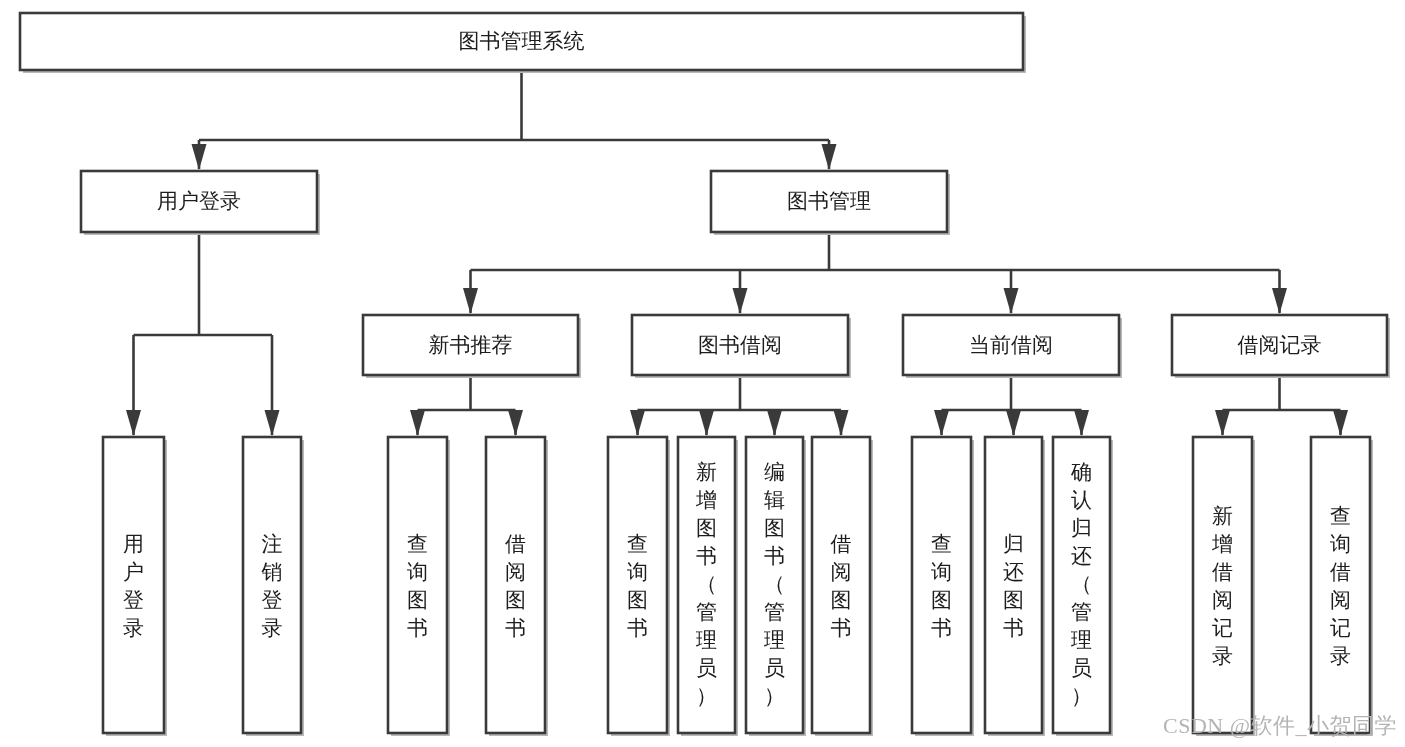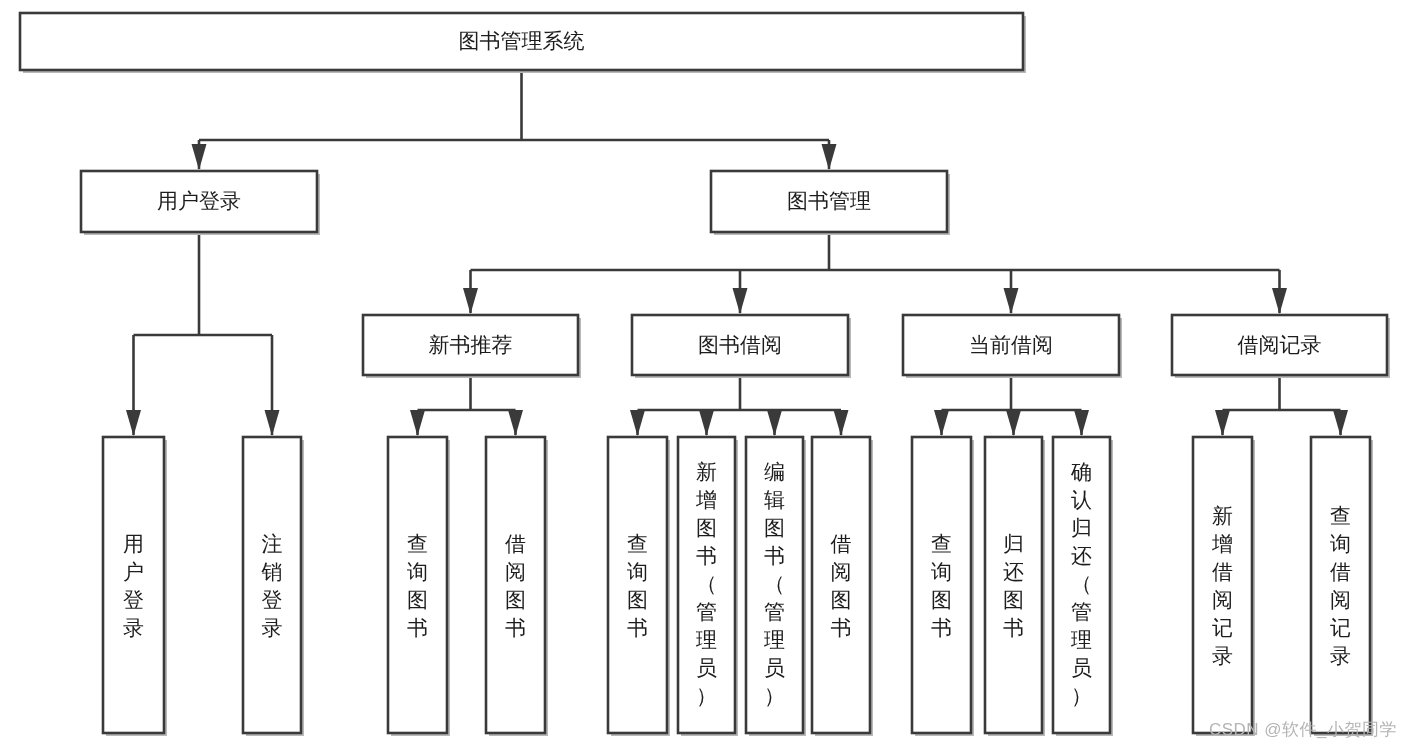--- a/index.html
+++ b/index.html
@@ -24,22 +24,22 @@
   }
   .lbl-v{
     fill:#1d1d1d;
     font-family:"Liberation Sans","DejaVu Sans",sans-serif;
     font-size:21px;
     text-anchor:middle;
   }
   .watermark{
     position:absolute;
     right:8px;bottom:6px;
-    font-family:Liberation Sans, sans-serif;
-    font-size:17px;
+    font-family:Liberation Serif, serif;
+    font-size:22px;
     color:#b4b4b4;
     letter-spacing:0.5px;
     white-space:nowrap;
     pointer-events:none;
   }
 </style>
 </head>
 <body>
 
 <svg id="diagram" viewBox="0 0 1405 747">

